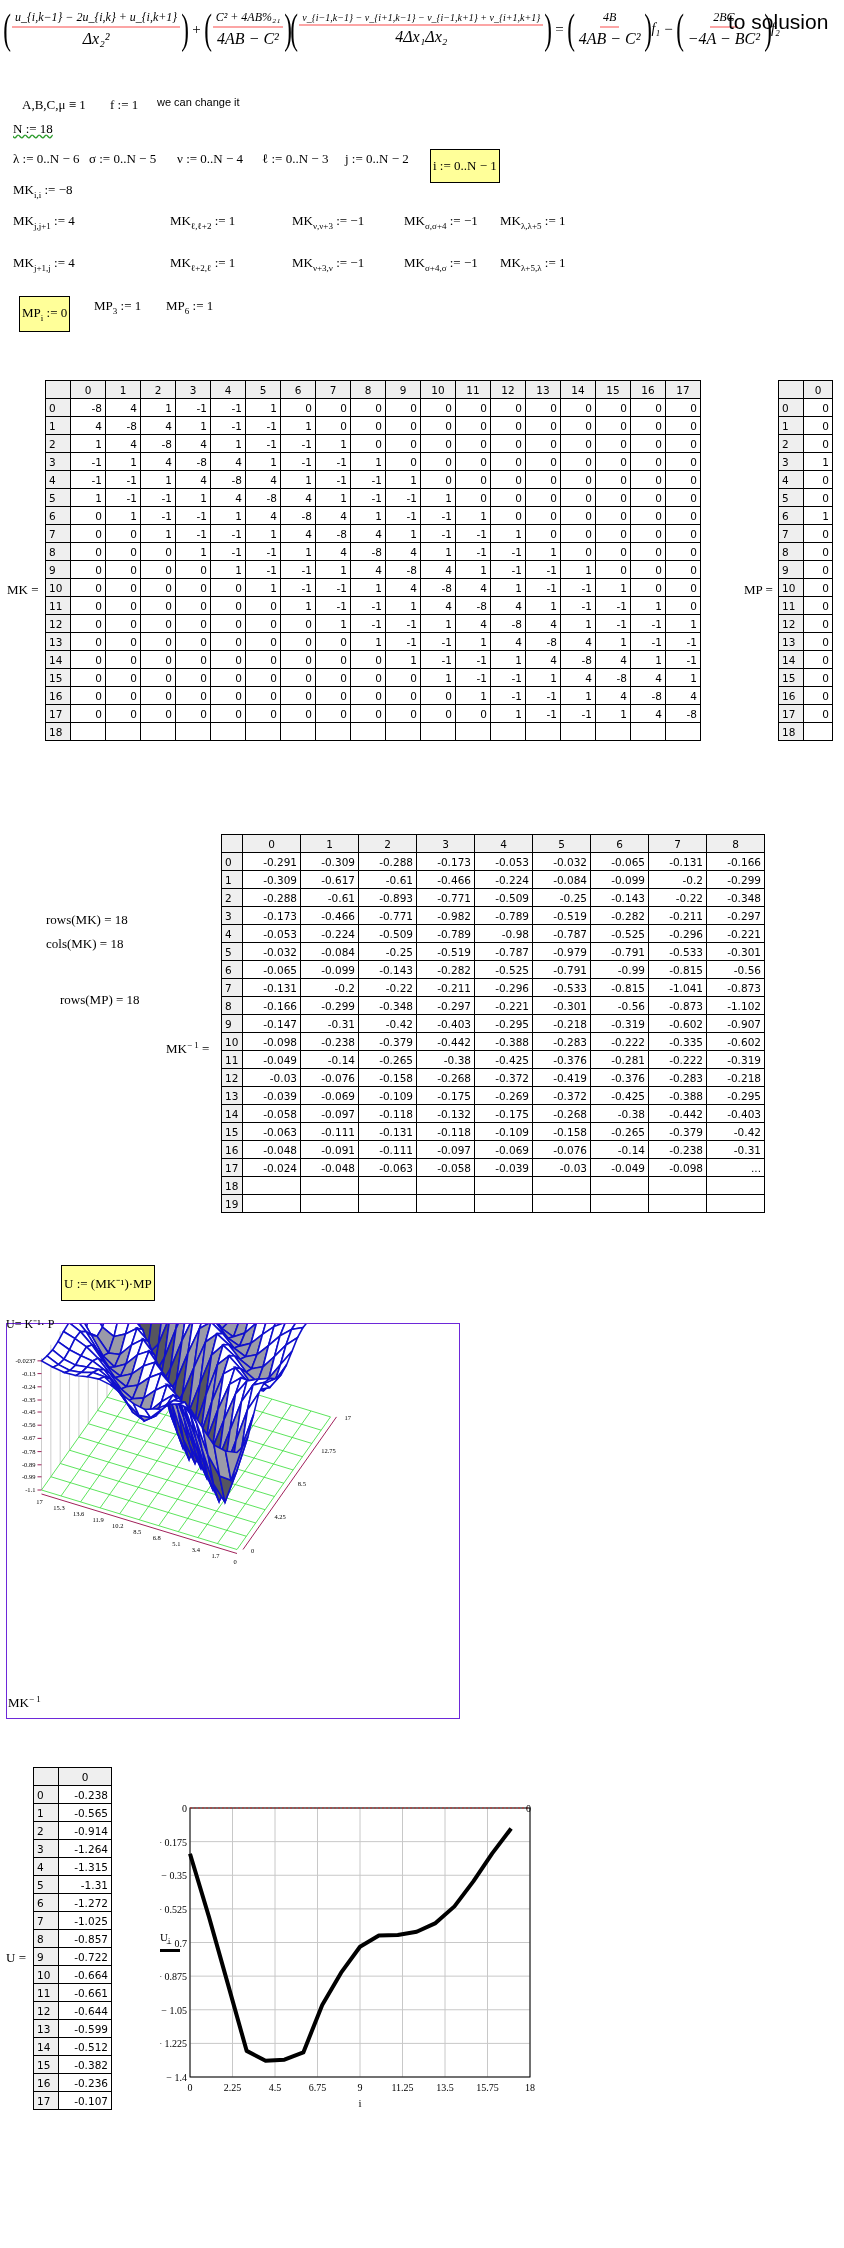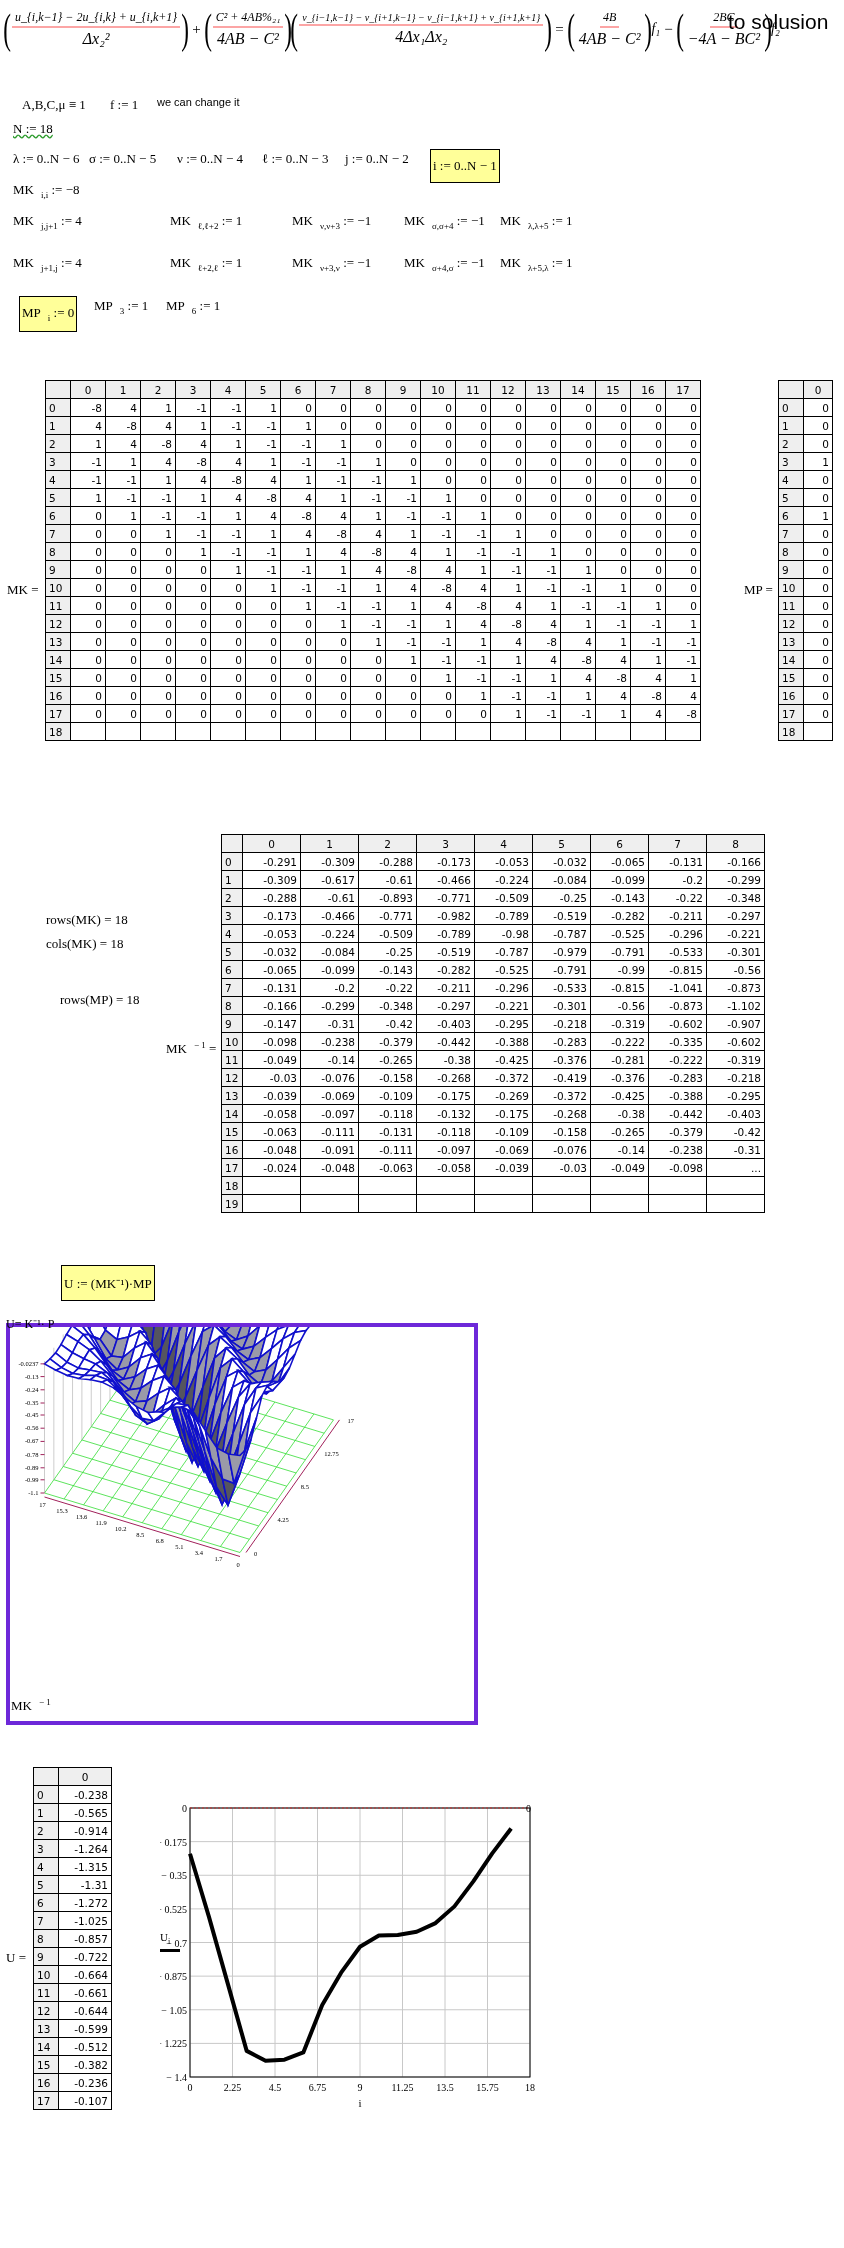--- a/index.html
+++ b/index.html
@@ -2,21 +2,21 @@
 <html><head>
 <meta charset="utf-8">
 <style>
   html, body { margin:0; padding:0; background:#ffffff; }
   body { width:844px; height:2248px; position:relative; overflow:hidden;
          font-family:"Liberation Serif", serif; color:#000; }
   .abs { position:absolute; white-space:nowrap; }
   .serif { font-family:"Liberation Serif", serif; font-size:13px; }
   .sans { font-family:"Liberation Sans", sans-serif; }
   .hl { background:#ffff99; border:1px solid #000; padding:8px 2px; }
-  sub, sup { font-size:9px;margin-left:7px; }
+  sub, sup { font-size:9px; }
 
   
   .eq { position:absolute; top:4px; left:4px; height:50px; display:flex; align-items:center;
         font-family:"Liberation Serif", serif; font-style:italic; font-size:14px; }
   .paren { font-size:42px; font-style:normal; font-weight:100; line-height:1; transform:scaleX(0.55); display:inline-block; margin:0 -4px; }
   .frac { display:inline-flex; flex-direction:column; align-items:center; margin:0 2px; }
   .frac .num { border-bottom:2px solid #fca5a5; padding:0 3px 1px; font-size:12px; }
   .frac .den { padding:2px 3px 0; font-size:16px;text-align:right; }
   .op { font-style:normal; margin:0 4px; font-size:15px; }
   .title-right { position:absolute; top:10px; left:728px; font-family:"Liberation Sans", sans-serif; font-size:21px; }
@@ -30,21 +30,21 @@
 
   #mk-table td { width:28px; }
   #mk-table td.hdr { width:18px; }
   #mp-table td { width:22px; }
   #mp-table td.hdr { width:18px; }
   #inv-table td { width:51px; }
   #inv-table td.hdr { width:14px; }
   #u-table td { width:46px; }
   #u-table td.hdr { width:18px; }
 
-  .plot3d { position:absolute; left:6px; top:1323px; width:452px; height:394px; border:4px solid #6d28d9; background:#fff;padding-left:12px; }
+  .plot3d { position:absolute; left:6px; top:1323px; width:452px; height:394px; border:1px solid #6d28d9; background:#fff; }
   .plot2d { position:absolute; left:160px; top:1800px; width:420px; height:340px; }
 </style>
 </head>
 <body>
 
 <div class="eq">
   <span class="paren">(</span>
   <span class="frac">
     <span class="num">u_{i,k−1} − 2u_{i,k} + u_{i,k+1}</span>
     <span class="den">Δx₂²</span>

